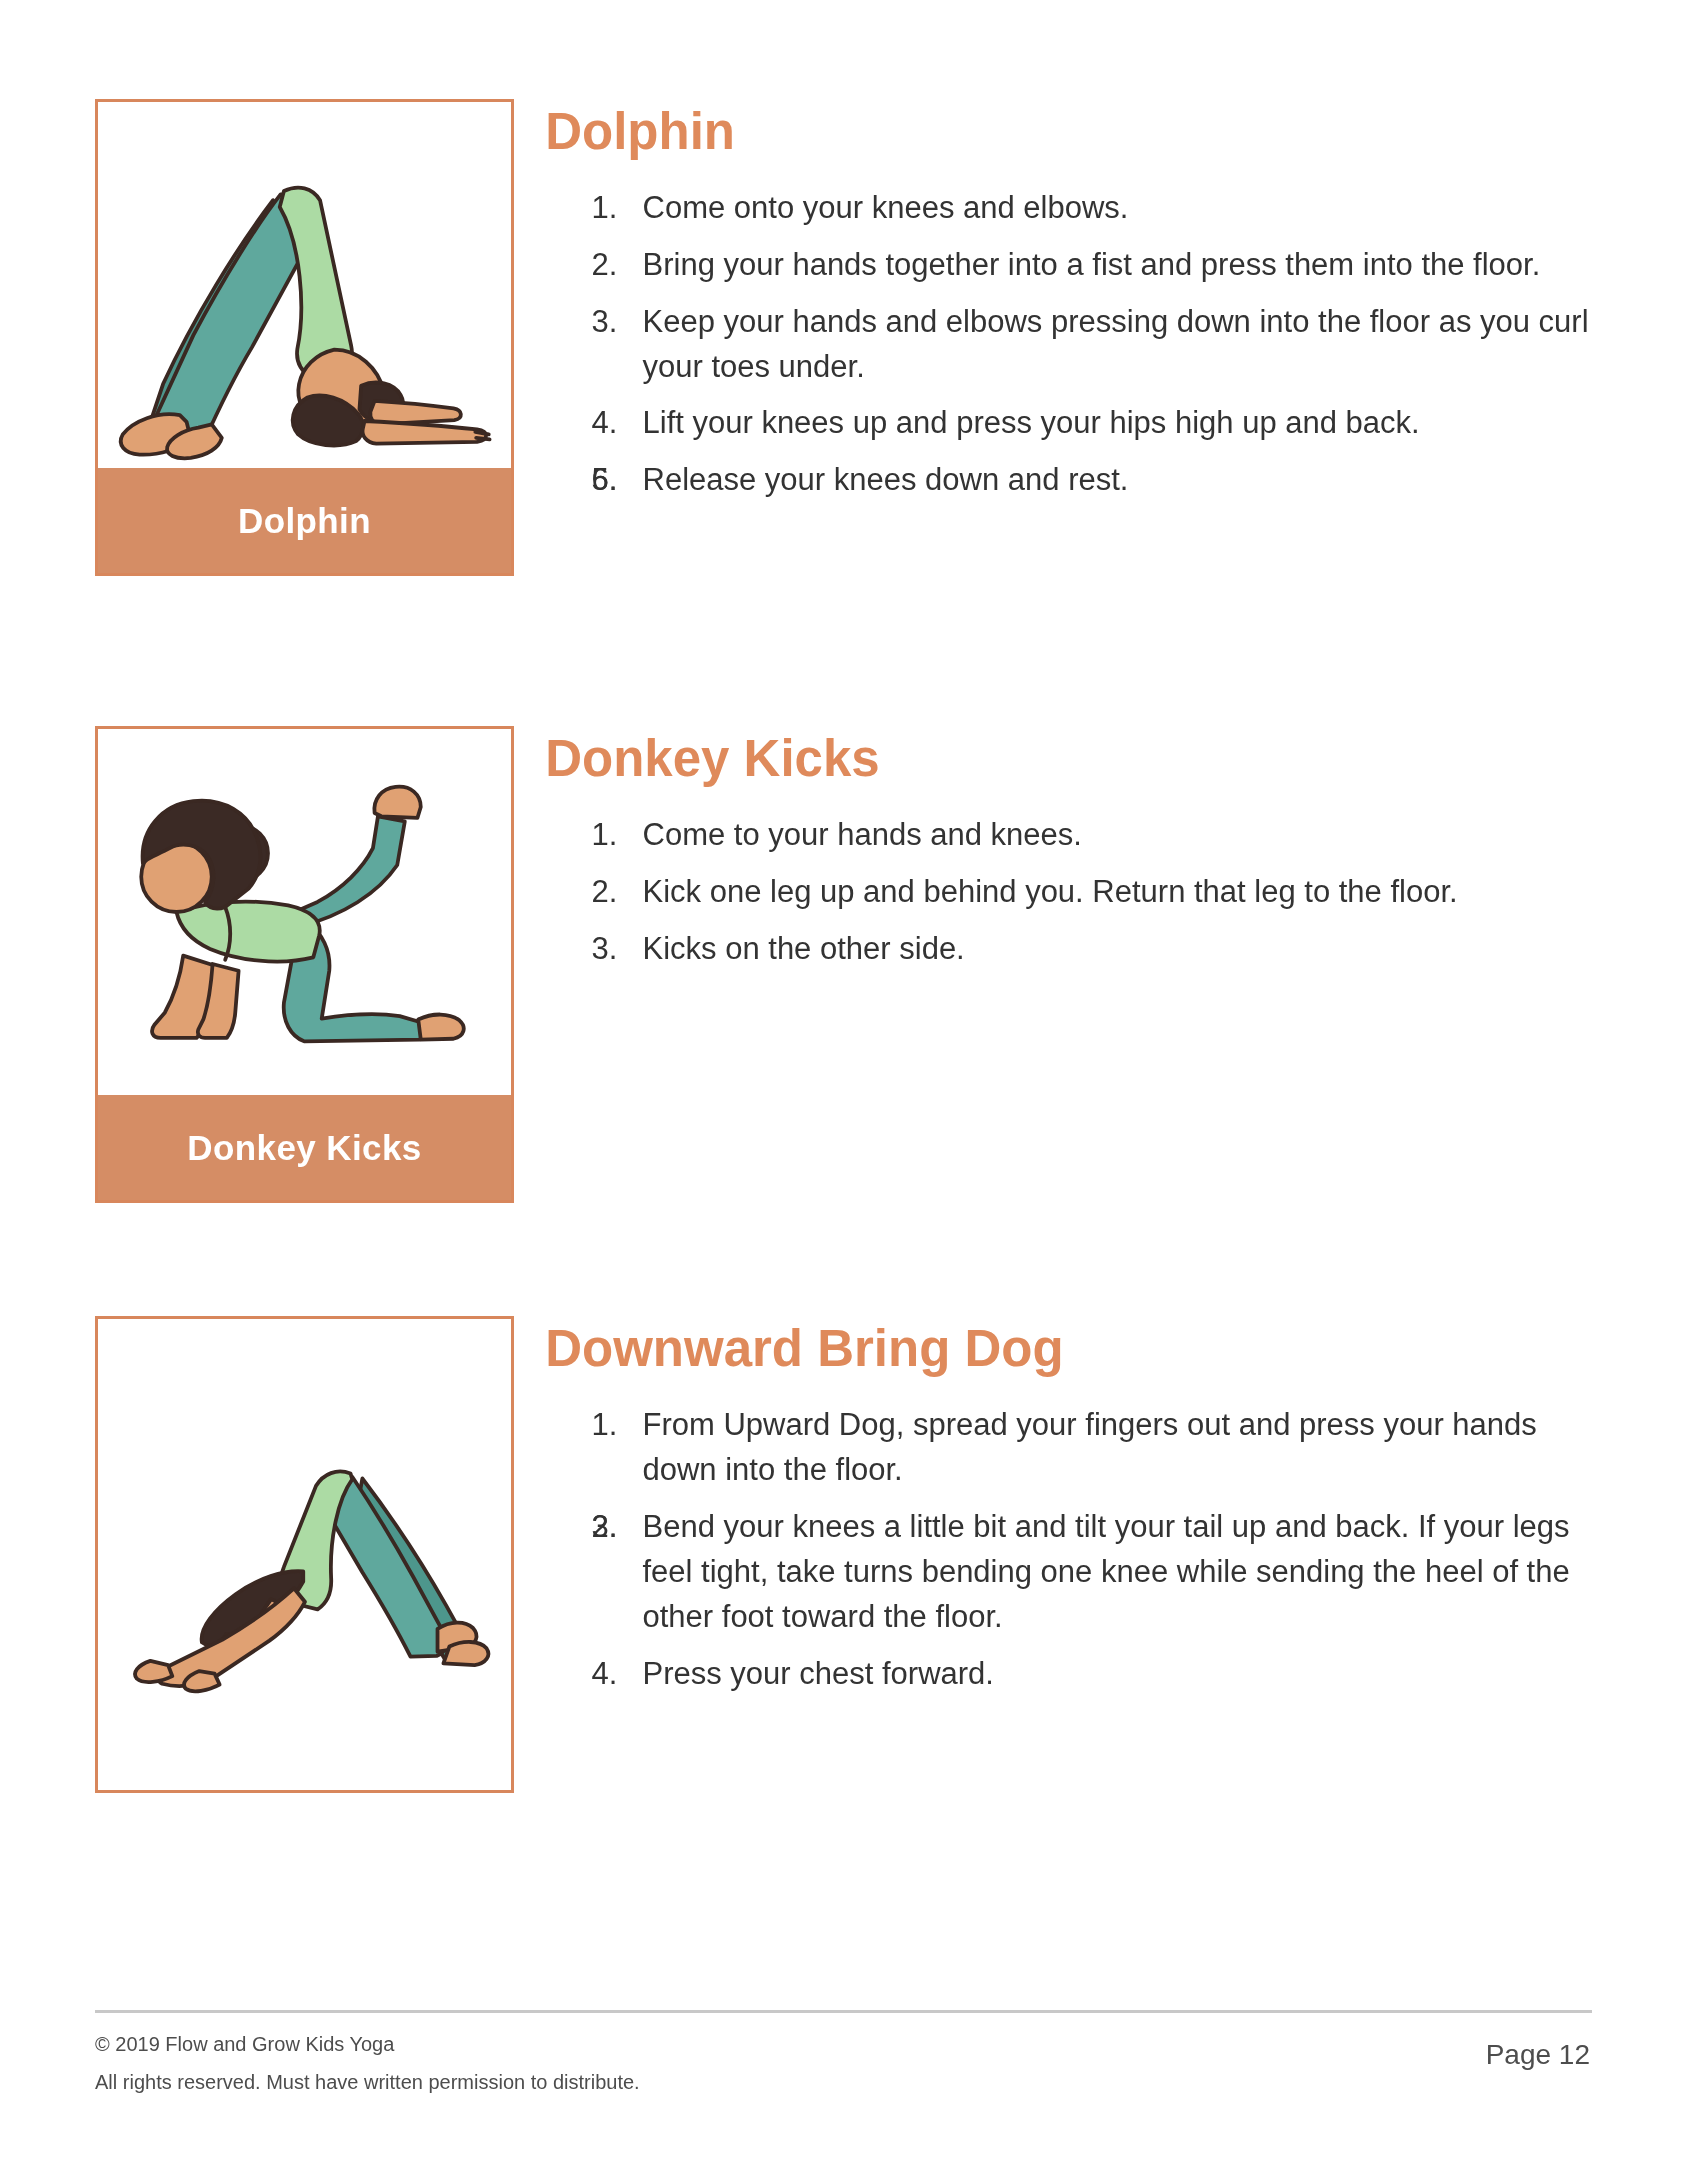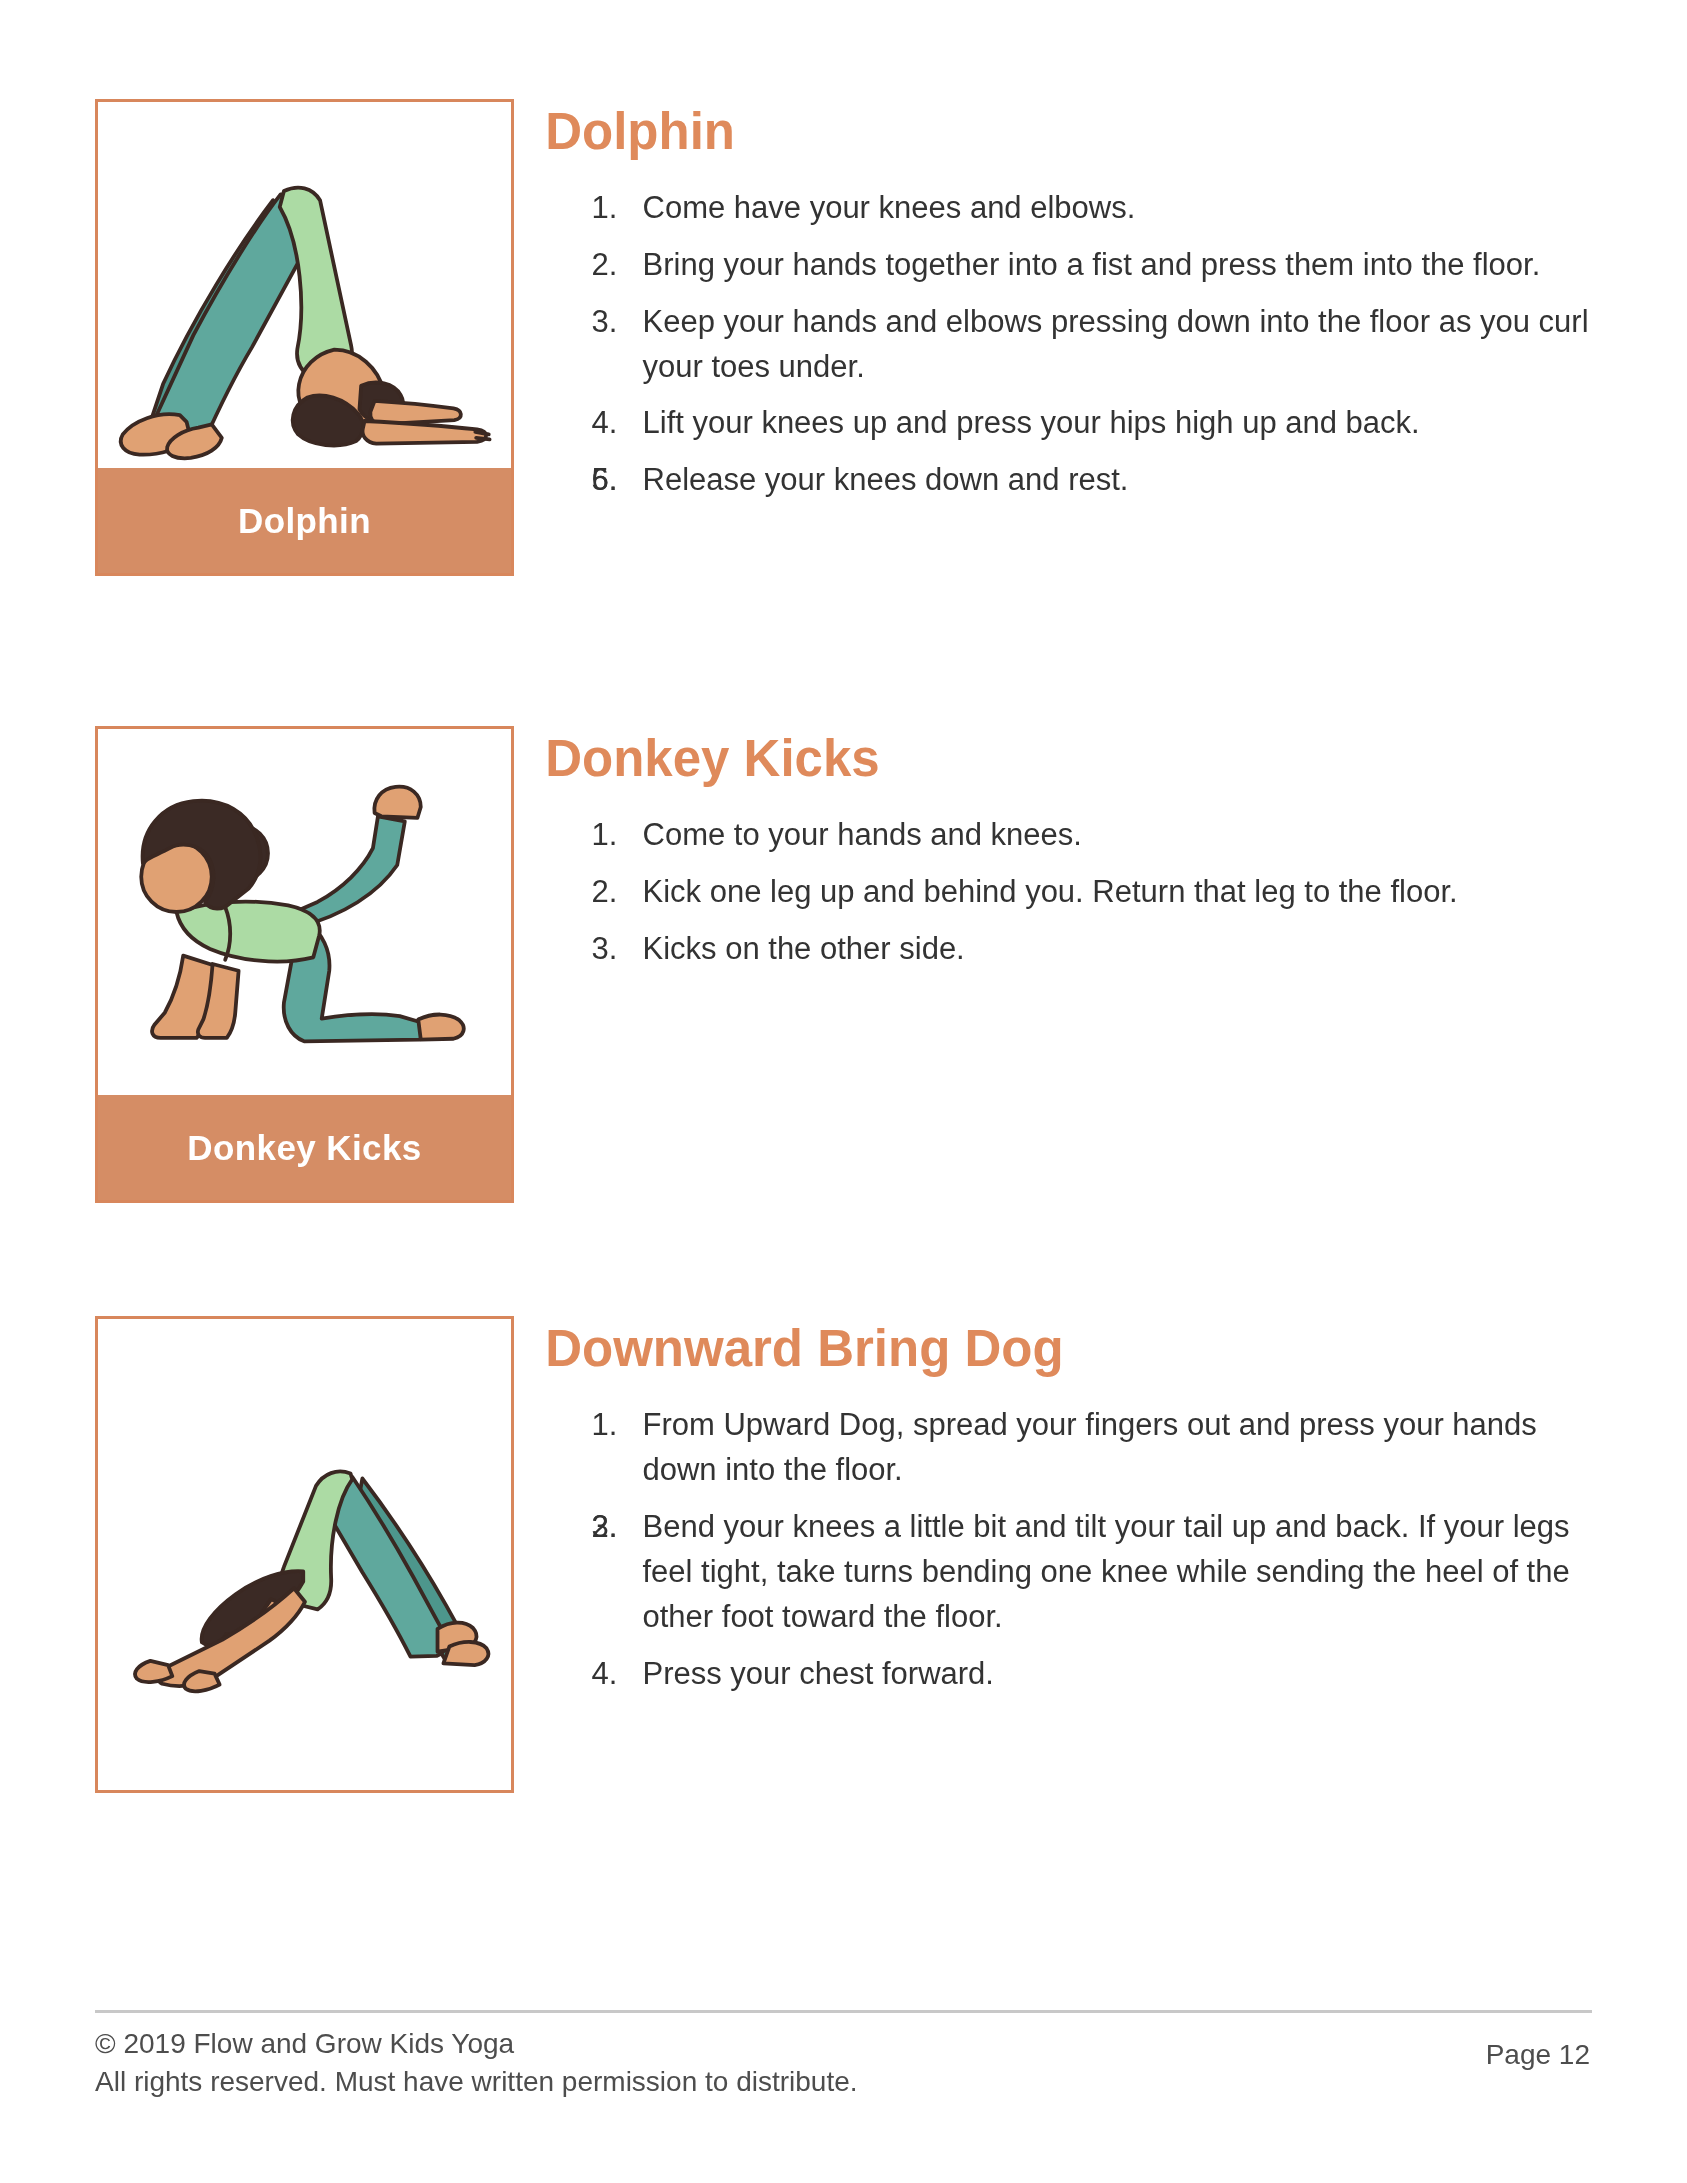--- a/index.html
+++ b/index.html
@@ -29,21 +29,21 @@
     margin:5px 0 0 1.7px;font-size:51px;line-height:56px;font-weight:bold;
     color:var(--accent);
   }
   .steps{
     list-style:none;margin:25px 0 0 48px;padding:0;
     font-size:31px;line-height:45px;color:var(--body-text);
   }
   .steps li{position:relative;padding-left:51px;margin-bottom:11.8px;max-width:948px;}
   .steps .num{position:absolute;left:0;top:0;}
   .footer-divider{position:absolute;left:95px;right:95px;top:2010px;height:2.5px;background:var(--divider);}
-  .copyright{position:absolute;left:95px;top:2025px;font-size:28px;line-height:38px;color:var(--footer-text);}
+  .copyright{position:absolute;left:95px;top:2025px;font-size:20px;line-height:38px;color:var(--footer-text);}
   .page-number{position:absolute;right:97px;top:2039px;font-size:28px;color:var(--footer-text);margin-left:16px;}
 </style>
 </head>
 <body>
 
 <div class="page">
 
   <section class="pose-row row-1">
     <figure class="pose-card">
       <div class="pose-art">
@@ -63,21 +63,21 @@
           </g>
         </svg>
       </div>
       <figcaption class="pose-label">
         <span>Dolphin</span>
       </figcaption>
     </figure>
     <div class="pose-text">
       <h2 class="pose-heading">Dolphin</h2>
       <ol class="steps">
-        <li><span class="num">1.</span><span>Come have your knees and elbows.</span></li>
+        <li><span class="num">1.</span><span>Come onto your knees and elbows.</span></li>
         <li><span class="num">2.</span><span>Bring your hands together into a fist and press them into the floor.</span></li>
         <li><span class="num">3.</span><span>Keep your hands and elbows pressing down into the floor as you curl your toes under.</span></li>
         <li><span class="num">4.</span><span>Lift your knees up and press your hips high up and back.</span></li>
         <li><span class="num">5.</span></li>
         <li><span class="num">6.</span><span>Release your knees down and rest.</span></li>
       </ol>
     </div>
   </section>
 
   <section class="pose-row row-2">

